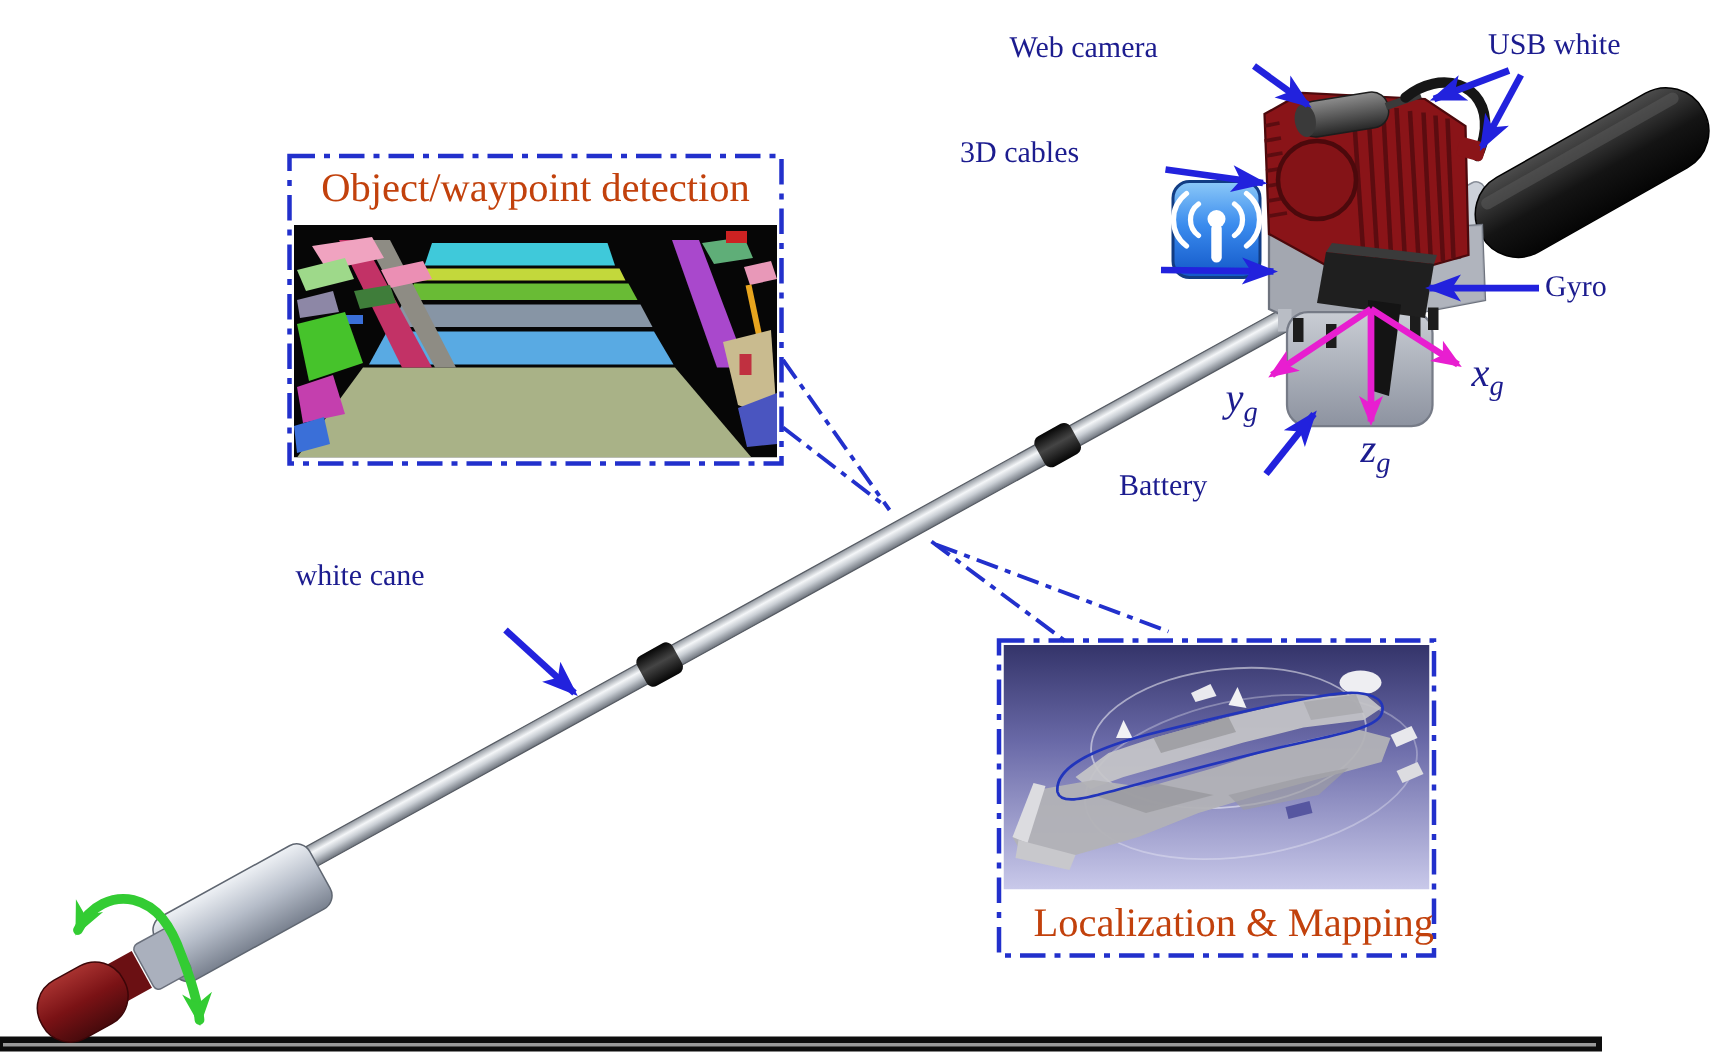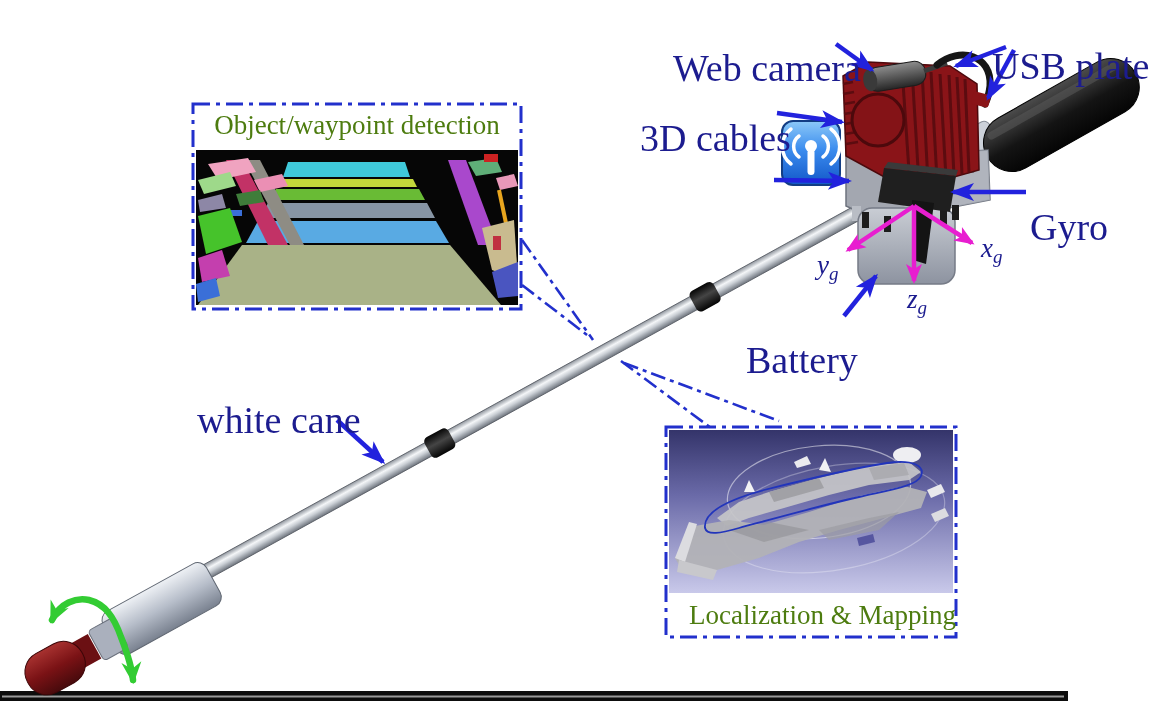--- a/index.html
+++ b/index.html
@@ -2,31 +2,31 @@
 <html><head>
 <meta charset="utf-8">
 <style>
   html,body { margin:0; padding:0; background:#fff; }
   .fig {
     position:relative; width:1152px; height:708px; background:#ffffff;
     overflow:hidden; font-family:"Liberation Serif", serif;
   }
   .fig svg.scene { position:absolute; left:0; top:0; }
   .lbl {
-    position:absolute; color:#1c1c8f; font-size:38px; line-height:32px;
-    white-space:nowrap; letter-spacing:0px;margin-top:36px;
+    position:absolute; color:#1c1c8f; font-size:20px; line-height:32px;
+    white-space:nowrap; letter-spacing:0px;
   }
   .lbl .line { display:block; }
   .axis {
     position:absolute; color:#1c1c8f; font-size:27px; font-style:italic;
     white-space:nowrap;
   }
   .axis sub { font-size:19px; }
   .inset-title {
-    position:absolute; color:#4d7c0f; font-size:27px; text-align:center;
+    position:absolute; color:#c2410c; font-size:27px; text-align:center;
     white-space:nowrap;
   }
 </style>
 </head>
 <body>
 
 <div class="fig">
 
 <svg class="scene" width="1152" height="708" viewBox="0 0 1152 708">
   <defs>
@@ -284,21 +284,21 @@
       <path d="M 36,98 C 34,82 58,70 95,60 C 135,50 185,38 218,33 C 244,29 256,36 252,46 C 248,56 220,60 190,67 C 150,76 100,90 70,98 C 52,103 38,106 36,98 Z" fill="none" stroke="#2235bb" stroke-width="1.8"></path>
     </g>
   </g>
 
   <rect x="193" y="104" width="328" height="205" fill="none" stroke="#2230cc" stroke-width="3" stroke-dasharray="17 6 4 6"></rect>
   <rect x="666" y="427" width="290" height="210" fill="none" stroke="#2230cc" stroke-width="3" stroke-dasharray="17 6 4 6"></rect>
 </svg>
 
 <div class="lbl" style="left:673px; top:16px;">Web camera</div>
 
-<div class="lbl" style="left:992px; top:14px;">USB plate</div>
+<div class="lbl" style="left:992px; top:14px;">USB white</div>
 
 <div class="lbl" style="left:640px; top:86px;">3D cables</div>
 
 
 <div class="lbl" style="left:1030px; top:175px;">Gyro</div>
 
 <div class="lbl" style="left:746px; top:308px;">Battery</div>
 
 <div class="lbl" style="left:197px; top:366px; line-height:36px;">
   <span class="line">white cane</span>

